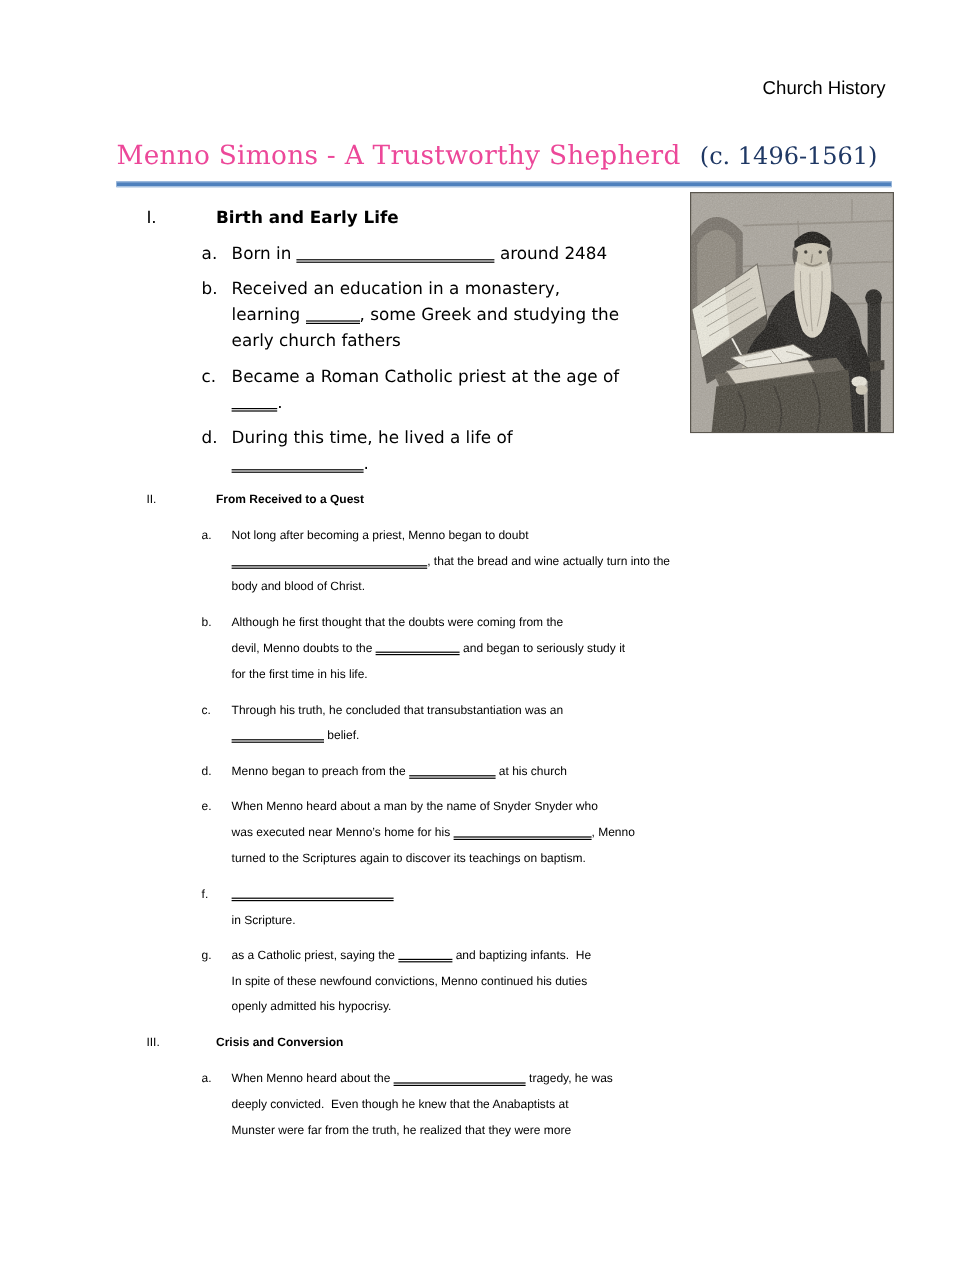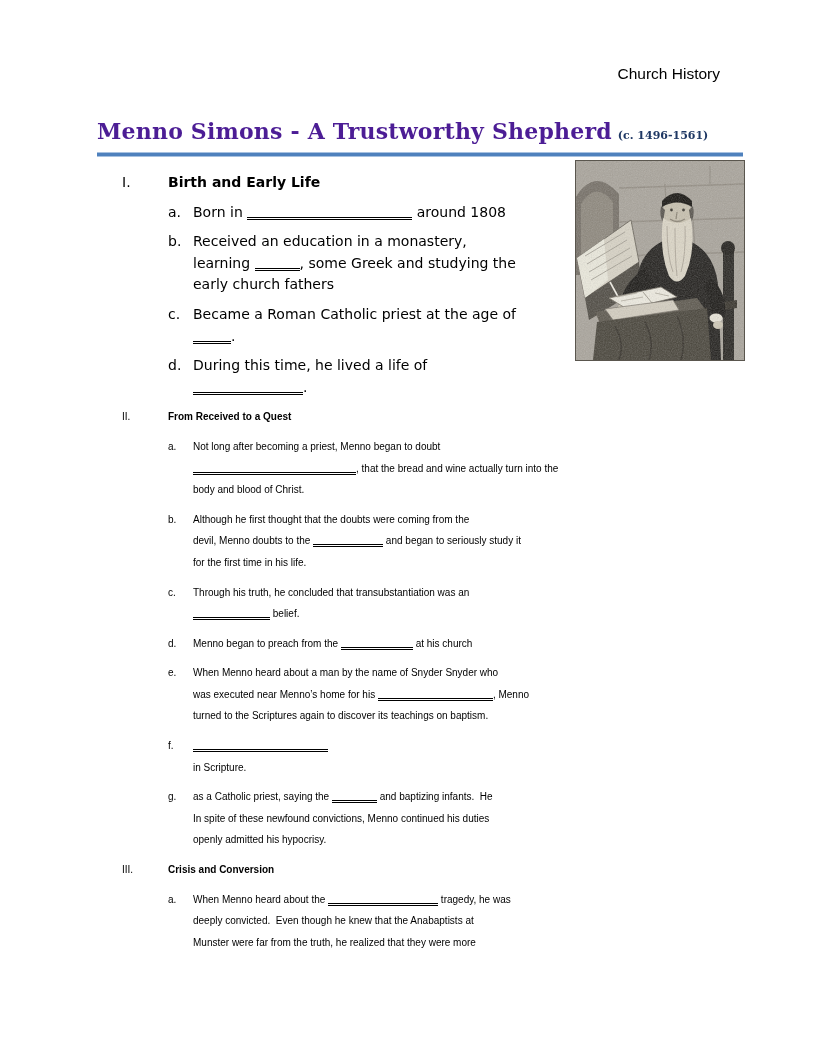--- a/index.html
+++ b/index.html
@@ -1,54 +1,54 @@
 <!DOCTYPE html>
 <html><head>
 <meta charset="utf-8">
 <style>
   html,body{margin:0;padding:0;}
   body{
     width:817px;height:1057px;background:#ffffff;position:relative;
     font-family:"Liberation Sans",sans-serif;color:#000;overflow:hidden;
   }
   .header-right{
-    position:absolute;top:65px;right:97px;font-size:15.5px;line-height:18px;
+    position:absolute;top:65px;right:79px;font-size:15.5px;line-height:18px;
   }
   .title-block{position:absolute;left:97px;top:118px;width:646px;}
   .title-line{white-space:nowrap;}
   .doc-title{font-family:"DejaVu Serif",serif;font-size:22px;letter-spacing:.2px;}
-  .doc-dates{font-family:"DejaVu Serif",serif;font-size:11px;margin-left:6px;font-weight:bold;}
+  .doc-dates{font-family:"DejaVu Serif",serif;font-size:20px;margin-left:16px;}
   .title-rule{margin-top:8px;height:3px;background:#4F81BD;border-top:1px solid #A7C1E0;border-bottom:1px solid #A7C1E0;}
   .portrait{position:absolute;left:575px;top:160px;width:170px;height:201px;}
   .portrait svg{display:block;}
   .outline{position:absolute;left:122px;top:172px;width:622px;}
   .section{margin-top:8px;}
   .section:first-child{margin-top:0;}
   .font-wide{font-family:"DejaVu Sans",sans-serif;font-size:14px;}
   .font-narrow{font-family:Liberation Sans, sans-serif;font-size:10px;}
   .section-head{display:flex;line-height:21.6px;}
   .numeral{width:46px;flex:none;}
-  .heading{font-weight:bold;}
+  .heading{font-weight:bold;margin-left:12px;}
   .item{display:flex;margin-top:8px;padding-left:46px;line-height:21.6px;}
   .letter{width:25px;flex:none;}
   .item-body{flex:1;min-width:0;}
   .line{white-space:pre;}
   .blank{
     display:inline-block;border-bottom:3px double #000;height:13px;
     vertical-align:-3px;
   }
 </style>
 </head>
 <body>
 
 <div class="header-right">Church History</div>
 
 <div class="title-block">
   <div class="title-line">
-    <span class="doc-title" style="color: #4c1d95; font-weight: bold;">Menno Simons - A Trustworthy Shepherd</span><span class="doc-dates" style="color: rgb(31, 56, 100);">(c. 1496-1561)</span>
+    <span class="doc-title" style="color: #ec4899;">Menno Simons - A Trustworthy Shepherd</span><span class="doc-dates" style="color: rgb(31, 56, 100);">(c. 1496-1561)</span>
   </div>
   <div class="title-rule" style="background: rgb(79, 129, 189);"></div>
 </div>
 
 <div class="portrait" role="img" aria-label="Black and white engraving of Menno Simons, an elderly man with a long white beard wearing a dark robe and skullcap, writing with a quill at a desk with open books, a lectern to his right and a chair behind him">
   <svg width="170" height="201" viewBox="0 0 170 201" xmlns="http://www.w3.org/2000/svg">
     <defs>
       <filter id="grain" x="0" y="0" width="100%" height="100%">
         <feTurbulence type="fractalNoise" baseFrequency="0.85" numOctaves="2"></feTurbulence>
         <feColorMatrix type="saturate" values="0"></feColorMatrix>
@@ -120,21 +120,21 @@
 
 <div class="outline">
     <div class="section font-wide">
       <div class="section-head">
         <span class="numeral">I.</span>
         <span class="heading">Birth and Early Life</span>
       </div>
       <div class="item">
         <span class="letter">a.</span>
         <div class="item-body">
-          <div class="line"><span class="seg">Born in </span><span class="blank" style="width: 165px;"></span><span class="seg"> around 1808</span></div>
+          <div class="line"><span class="seg">Born in </span><span class="blank" style="width: 165px;"></span><span class="seg"> around 2484</span></div>
         </div>
       </div>
       <div class="item">
         <span class="letter">b.</span>
         <div class="item-body">
           <div class="line"><span class="seg">Received an education in a monastery,</span></div>
           <div class="line"><span class="seg">learning </span><span class="blank" style="width: 45px;"></span><span class="seg">, some Greek and studying the</span></div>
           <div class="line"><span class="seg">early church fathers</span></div>
         </div>
       </div>

